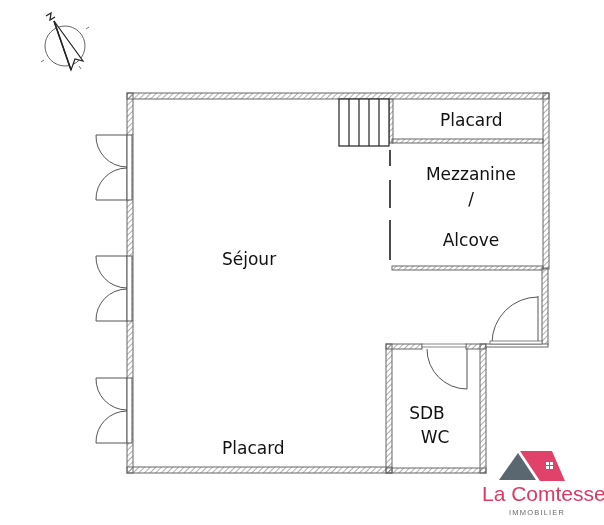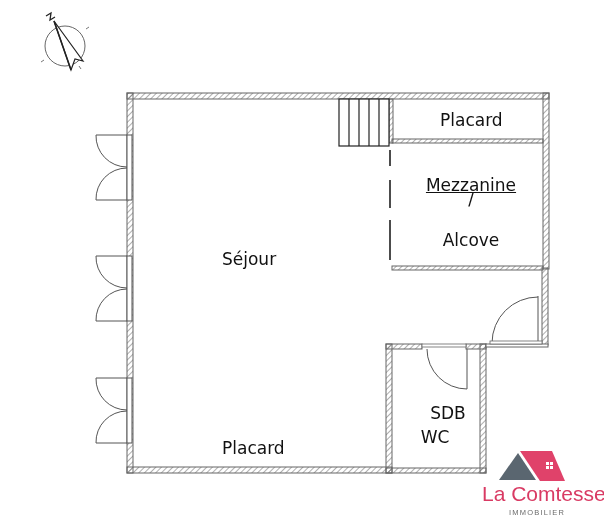--- a/index.html
+++ b/index.html
@@ -114,20 +114,20 @@
     <rect x="546" y="462" width="3" height="3" fill="#fff"></rect>
     <rect x="550" y="462" width="3" height="3" fill="#fff"></rect>
     <rect x="546" y="466" width="3" height="3" fill="#fff"></rect>
     <rect x="550" y="466" width="3" height="3" fill="#fff"></rect>
   </g>
 </svg>
 
 <div class="label" style="left:222px; top:248px;">Séjour</div>
 <div class="label" style="left:222px; top:437px;">Placard</div>
 <div class="label" style="left:433px; top:109px;margin-left:7px;">Placard</div>
-<div class="label" style="left:423px; top:174px; width:96px;text-decoration:underline;">Mezzanine</div>
+<div class="label" style="left:423px; top:163px; width:96px;">Mezzanine</div>
 <div class="label" style="left:423px; top:188px; width:96px;">/</div>
 <div class="label" style="left:423px; top:229px; width:96px;">Alcove</div>
-<div class="label" style="left:422px; top:402px; width:52px;">SDB</div>
+<div class="label" style="left:401px; top:402px; width:52px;">SDB</div>
 <div class="label" style="left:409px; top:426px; width:52px;">WC</div>
 
 <div class="logo-text" style="left:482px; top:482px;">La Comtesse</div>
 <div class="logo-sub" style="left:509px; top:508px;">IMMOBILIER</div>
 
 </body></html>

